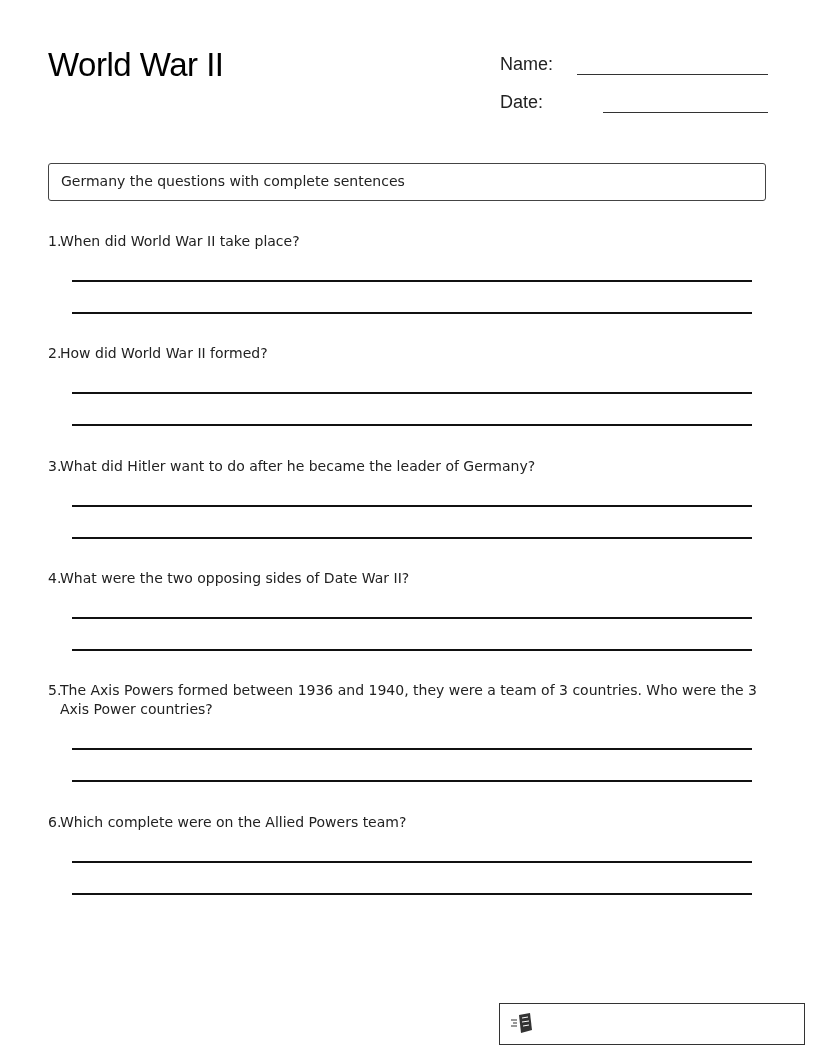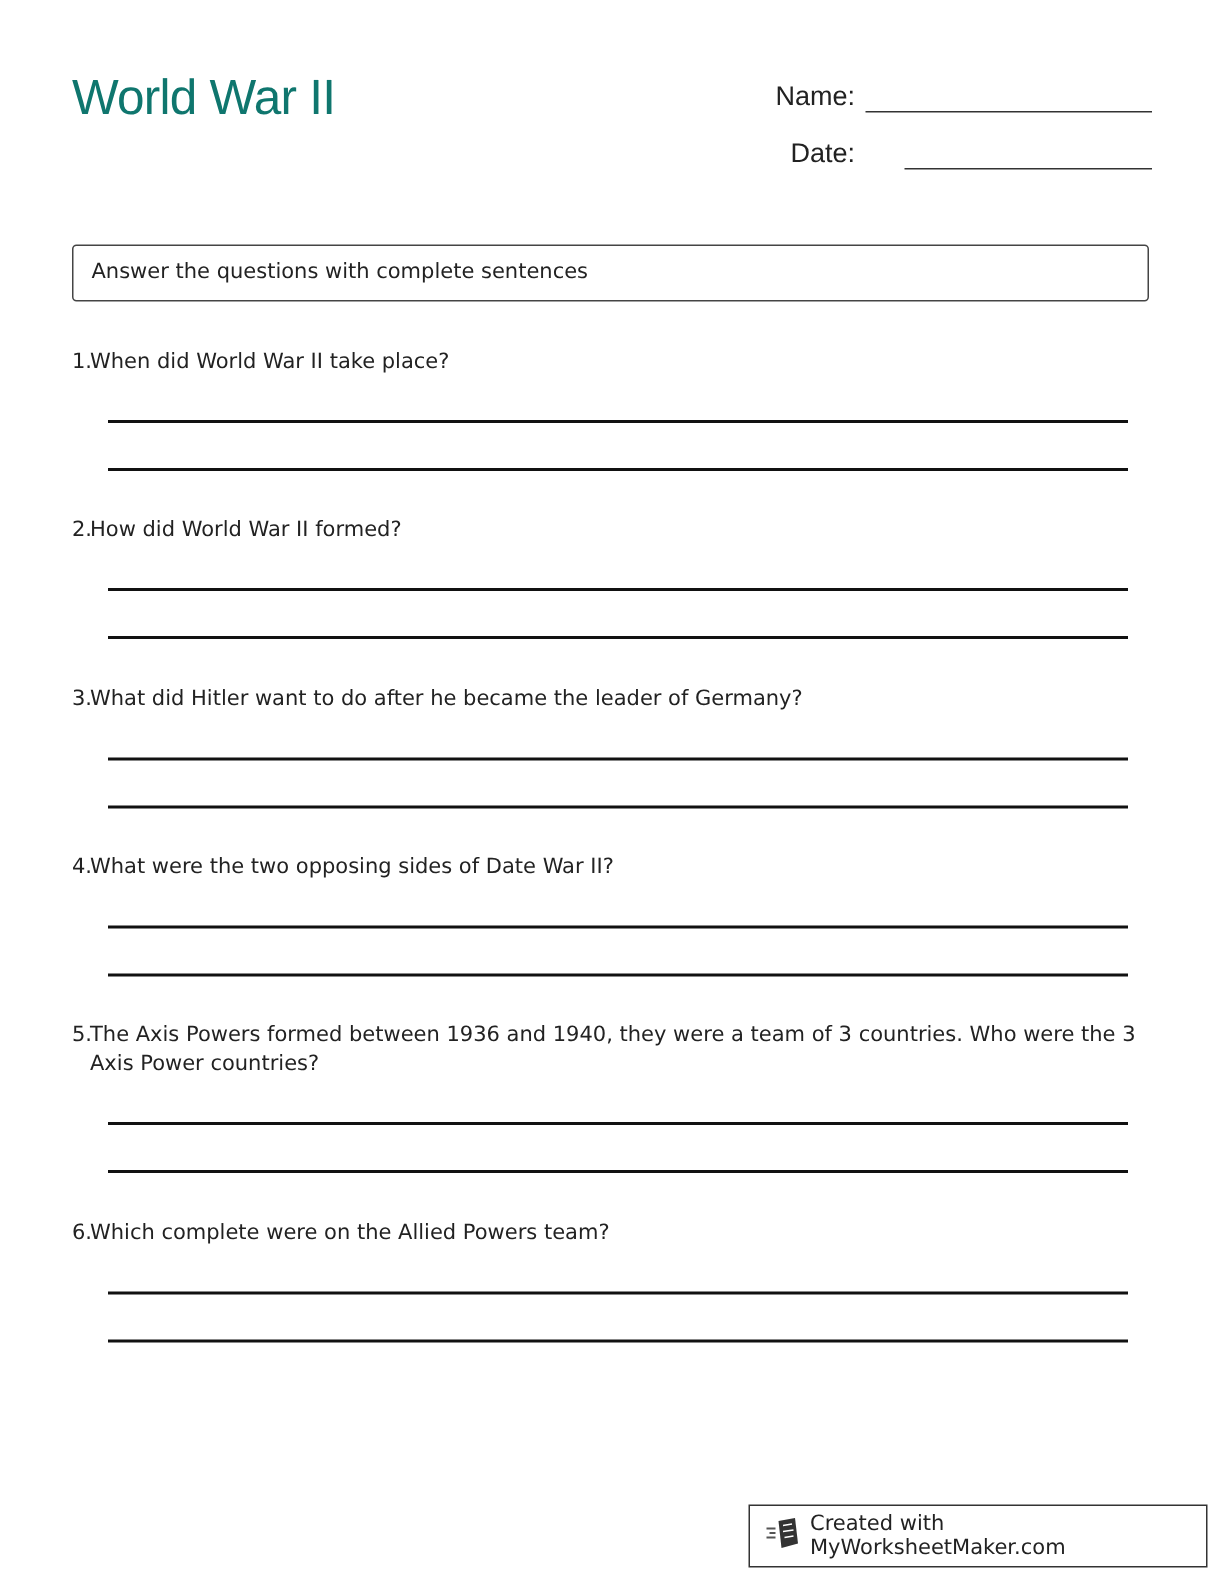--- a/index.html
+++ b/index.html
@@ -1,21 +1,21 @@
 <!DOCTYPE html>
 <html><head>
 <meta charset="utf-8">
 <style>
   html, body { margin: 0; padding: 0; background: #ffffff; }
   body { width: 816px; height: 1056px; position: relative; overflow: hidden;
          font-family: "DejaVu Sans", sans-serif; color: #222; }
   .title { position: absolute; left: 48px; top: 46px; font-size: 33px; font-weight: normal;
-           letter-spacing: -0.5px; color: #0f766e; font-family: "Liberation Sans", sans-serif; }
+           letter-spacing: -0.5px; color: #000000; font-family: "Liberation Sans", sans-serif; }
   .field-row { position: absolute; left: 500px; width: 268px; display: flex; align-items: flex-end; }
-  .field-label { width: 70px; text-align: right; font-size: 18px; color: #222; padding-right: 7px;
+  .field-label { width: 70px; text-align: left; font-size: 18px; color: #222; padding-right: 7px;
                  font-family: "Liberation Sans", sans-serif; }
   .field-line { flex: 1; border-bottom: 1.5px solid #333; height: 22px; }
   .instructions { position: absolute; left: 48px; top: 163px; width: 718px; height: 38px; box-sizing: border-box;
                   border: 1.5px solid #444; border-radius: 3px; padding: 9px 12px; font-size: 14px; color: #222; }
   .question { position: absolute; left: 48px; width: 720px; font-size: 14px; line-height: 19px; color: #222; }
   .q-num { position: absolute; left: 0; top: 0; width: 24px; }
   .q-text { margin-left: 12px; }
   .answer-line { position: absolute; left: 72px; width: 680px; border-top: 2px solid #111; }
   .footer { position: absolute; left: 499px; top: 1003px; width: 306px; height: 42px; box-sizing: border-box;
             border: 1.5px solid #333; display: flex; align-items: center; padding-left: 10px; font-size: 14px; color: #222; }
@@ -28,21 +28,21 @@
 
 <div class="field-row" style="top:52px;">
   <span class="field-label">Name:</span>
   <span class="field-line"></span>
 </div>
 <div class="field-row" style="top:90px;gap:26px;">
   <span class="field-label">Date:</span>
   <span class="field-line"></span>
 </div>
 
-<div class="instructions">Answer the questions with complete sentences</div>
+<div class="instructions">Germany the questions with complete sentences</div>
 
 <div class="question" style="top:232px;">
   <span class="q-num">1.</span>
   <div class="q-text">When did World War II take place?</div>
 </div>
 <div class="answer-line" style="top:280px;"></div>
 <div class="answer-line" style="top:312px;"></div>
 
 <div class="question" style="top:344px;">
   <span class="q-num">2.</span>
@@ -82,14 +82,13 @@
 <div class="footer">
   <span>
     <svg width="24" height="22" viewBox="0 0 24 22">
       <line x1="1" y1="8" x2="7" y2="8" stroke="#555" stroke-width="1.2"></line>
       <line x1="3" y1="11" x2="7" y2="11" stroke="#555" stroke-width="1.2"></line>
       <line x1="1" y1="14" x2="7" y2="14" stroke="#555" stroke-width="1.2"></line>
       <path d="M9 3 L20 1 L22 18 L11 21 Z" fill="#333"></path>
       <path d="M12 6 L18 5 M12 10 L19 9 M13 14 L19 13" stroke="#fff" stroke-width="1"></path>
     </svg>
   </span>
-  <span>Created with MyWorksheetMaker.com</span>
 </div>
 
 </body></html>

